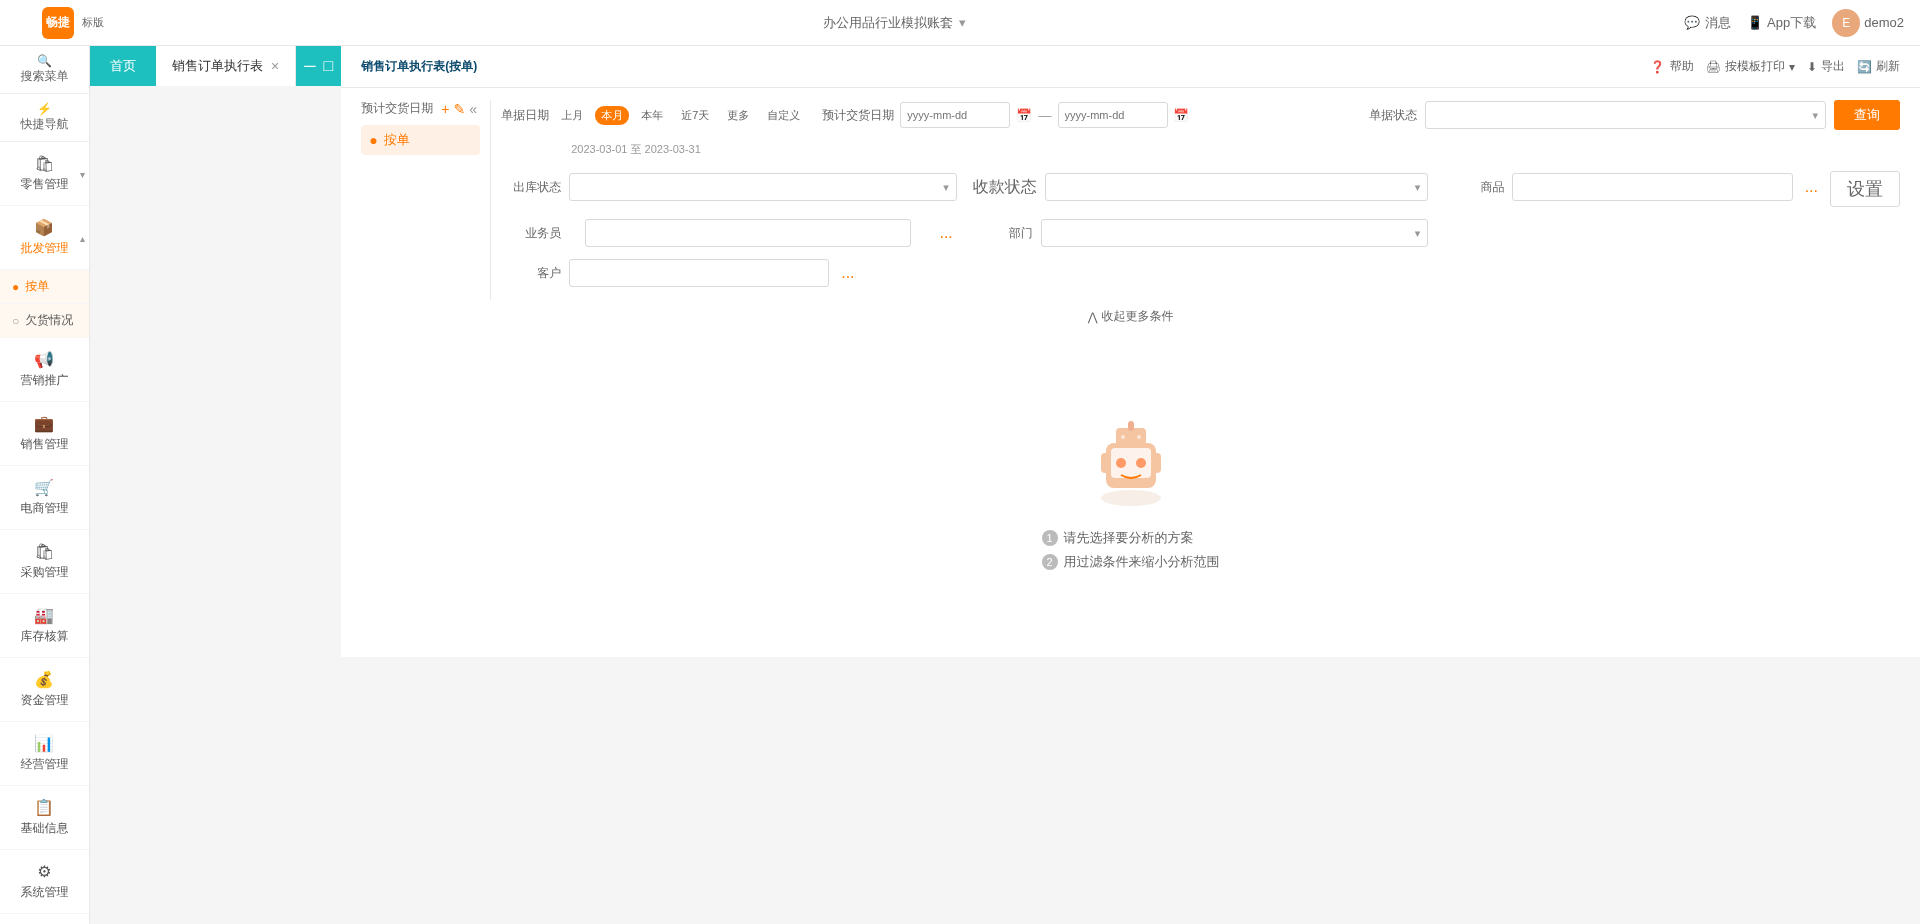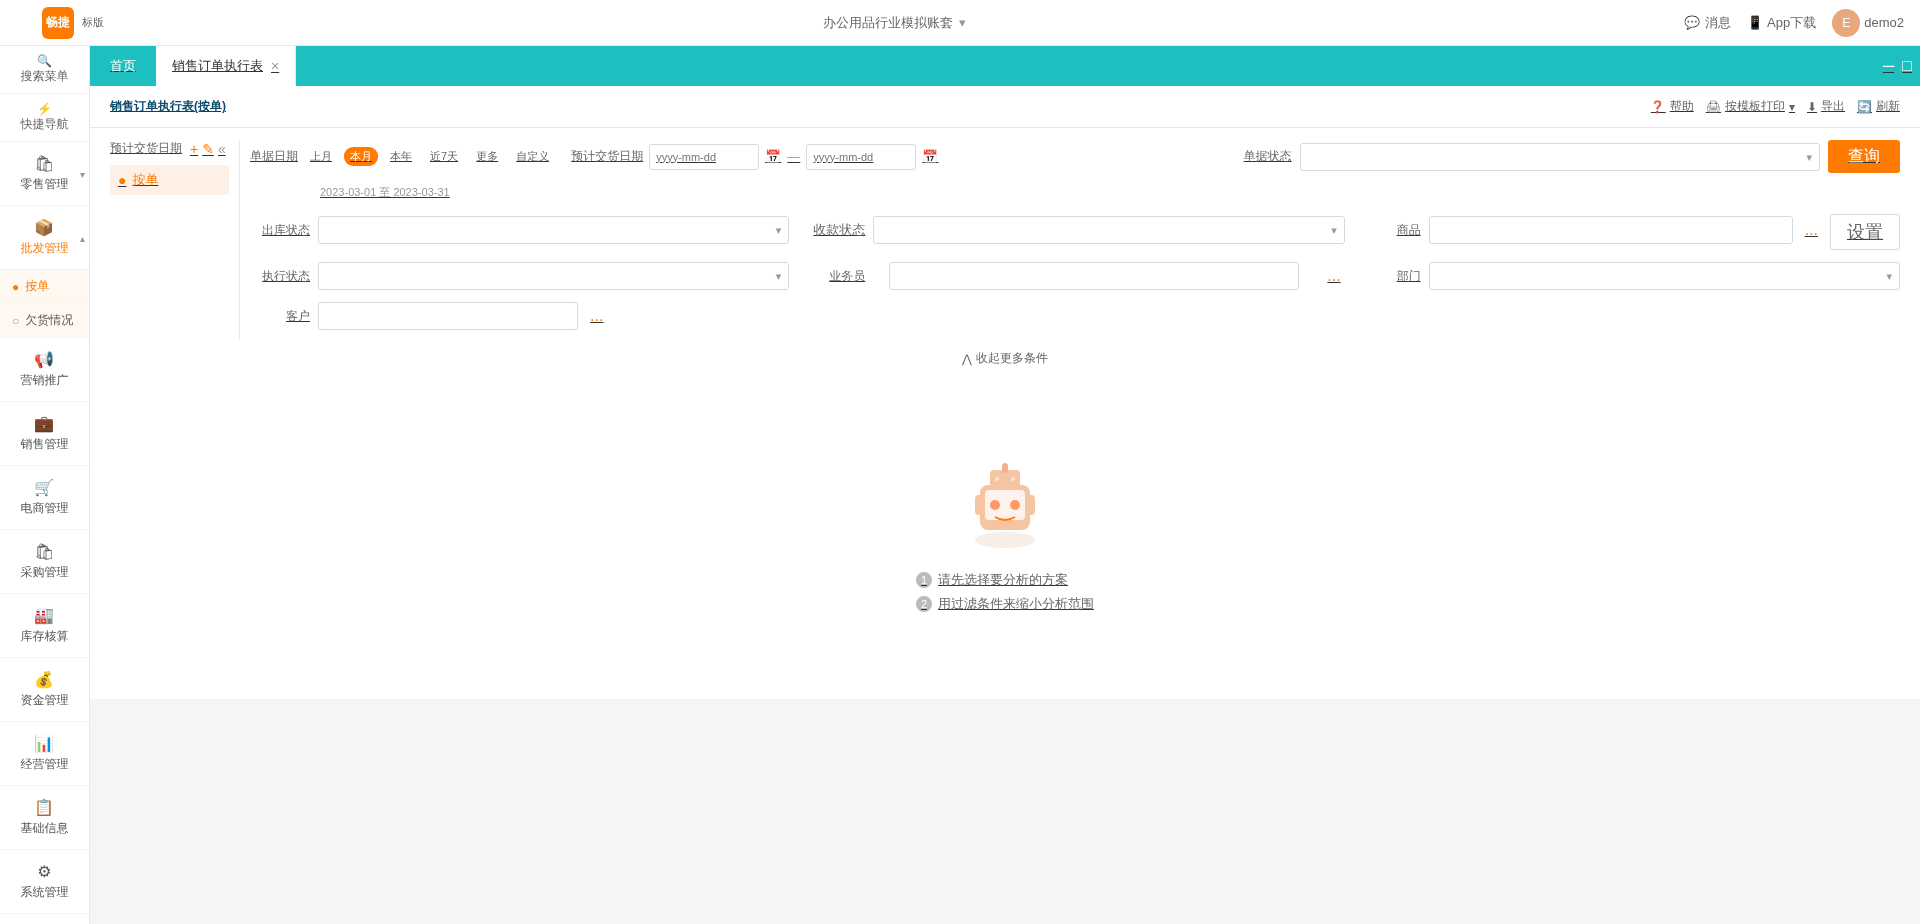--- a/index.html
+++ b/index.html
@@ -71,21 +71,21 @@
       position: relative;
     }
     .sidebar-item.active { color: #ff7a00; }
     .sidebar-item .item-icon { font-size: 16px; }
     .sidebar-item .expand-arrow { position: absolute; right: 4px; top: 50%; transform: translateY(-50%); font-size: 10px; color: #999; }
     .sidebar-sub { background: #fff8f0; }
     .sidebar-sub .sidebar-sub-item { padding: 8px 12px; font-size: 12px; color: #555; cursor: pointer; text-align: left; border-bottom: 1px solid #f5f5f5; display: flex; align-items: center; gap: 6px; }
     .sidebar-sub .sidebar-sub-item.active { color: #ff7a00; }
 
     
-    .content-area { flex: 1; display: flex; flex-direction: column; overflow: hidden; text-decoration: underline; }
+    .content-area { flex: 1; display: flex; overflow: hidden; }
 
     
     .tab-bar {
       background: #1ebfbf;
       height: 40px;
       display: flex;
       align-items: stretch;
       padding-left: 0;
     }
     .tab-home {
@@ -159,21 +159,21 @@
     .scheme-item .scheme-icon { color: #ff7a00; font-size: 14px; }
 
     
     .dots-btn { color: #ff7a00; font-size: 16px; cursor: pointer; padding: 0 4px; }
 
     
     .collapse-row { text-align: center; padding: 8px 0; }
     .collapse-btn { color: #666; font-size: 12px; cursor: pointer; display: inline-flex; align-items: center; gap: 4px; }
 
     
-    .query-btn { background: #ff7a00; color: #fff; border: none; border-radius: 3px; padding: 6px 20px; font-size: 16px; cursor: pointer; }
+    .query-btn { background: #ff7a00; color: #fff; border: none; border-radius: 3px; padding: 6px 20px; font-size: 13px; cursor: pointer; }
     .settings-btn { background: #fff; color: #666; border: 1px solid #d9d9d9; border-radius: 3px; padding: 5px 16px; font-size: 18px; cursor: pointer; margin-top: 4px; }
 
     
     .empty-state {
       display: flex;
       flex-direction: column;
       align-items: center;
       justify-content: center;
       padding: 80px 20px;
       background: #fff;
@@ -401,44 +401,36 @@
             <div style="display:grid; grid-template-columns:1fr 1fr 1fr; gap:0 16px; margin-bottom:12px; align-items:center;">
               <div style="display:flex;align-items:center;gap:8px;">
                 <span style="color:#666;font-size:12px;min-width:60px;text-align:right;">出库状态</span>
                 <div class="field-select-wrap" style="flex:1;">
                   <select class="field-select">
                     <option value=""></option>
                   </select>
                 </div>
               </div>
               <div style="display:flex;align-items:center;gap:8px;">
-                <span style="color:#666;font-size:13px;min-width:60px;text-align:right;">收款状态</span>
+                <span style="color:#666;font-size:16px;min-width:60px;text-align:right;">收款状态</span>
                 <div class="field-select-wrap" style="flex:1;">
                   <select class="field-select">
                     <option value=""></option>
                   </select>
                 </div>
               </div>
               <div style="display:flex;align-items:center;gap:8px;">
                 <span style="color:#666;font-size:12px;min-width:60px;text-align:right;">商品</span>
                 <input type="text" class="field-input" style="flex: 1 1 0%;">
                 <span class="dots-btn">...</span>
                 <button class="settings-btn">设置</button>
               </div>
             </div>
 
             <div style="display:grid; grid-template-columns:1fr 1fr 1fr; gap:0 16px; margin-bottom:12px; align-items:center;">
-              <div style="display:flex;align-items:center;gap:8px;">
-                <span style="color:#666;font-size:12px;min-width:60px;text-align:right;">执行状态</span>
-                <div class="field-select-wrap" style="flex:1;">
-                  <select class="field-select">
-                    <option value=""></option>
-                  </select>
-                </div>
-              </div>
               <div style="display:flex;align-items:center;gap:24px;">
                 <span style="color:#666;font-size:12px;min-width:60px;text-align:right;">业务员</span>
                 <input type="text" class="field-input" style="flex: 1 1 0%;">
                 <span class="dots-btn">...</span>
               </div>
               <div style="display:flex;align-items:center;gap:8px;">
                 <span style="color:#666;font-size:12px;min-width:60px;text-align:right;">部门</span>
                 <div class="field-select-wrap" style="flex:1;">
                   <select class="field-select">
                     <option value=""></option>

